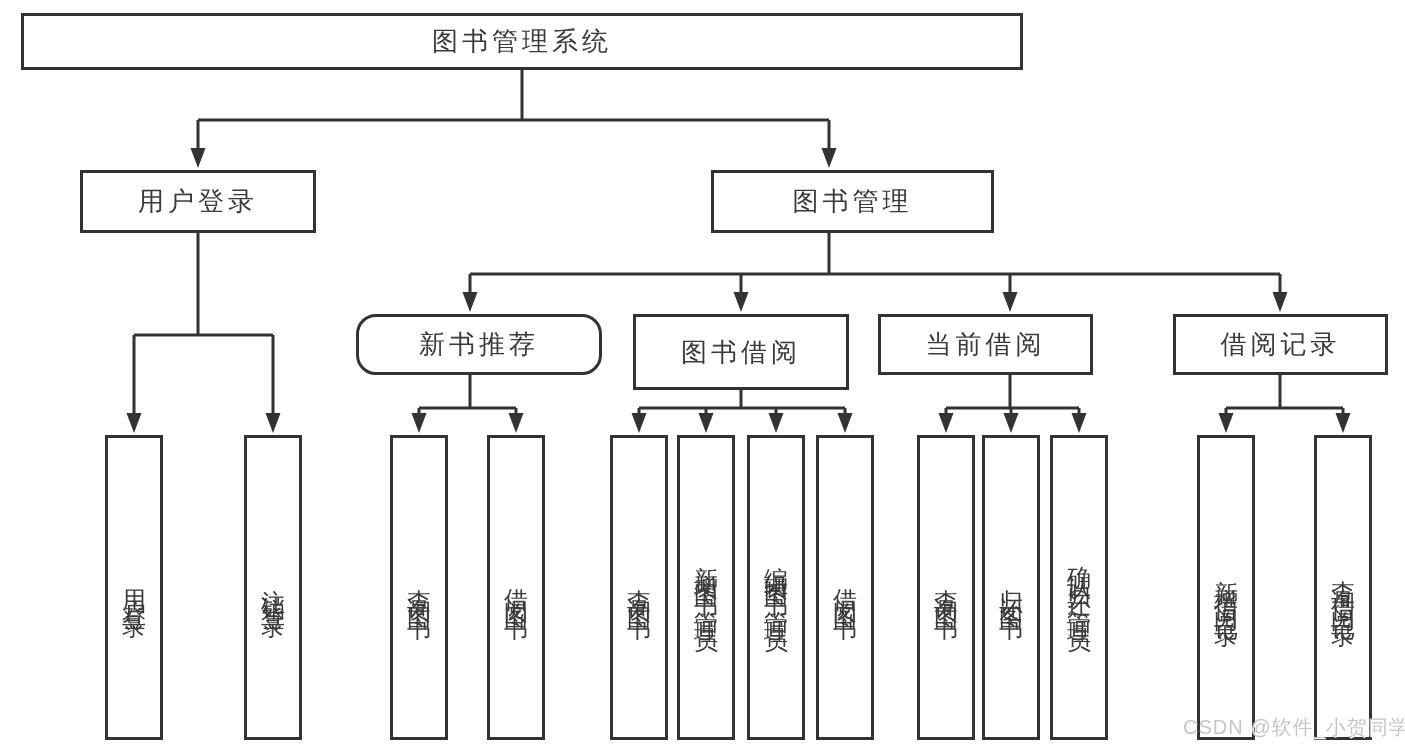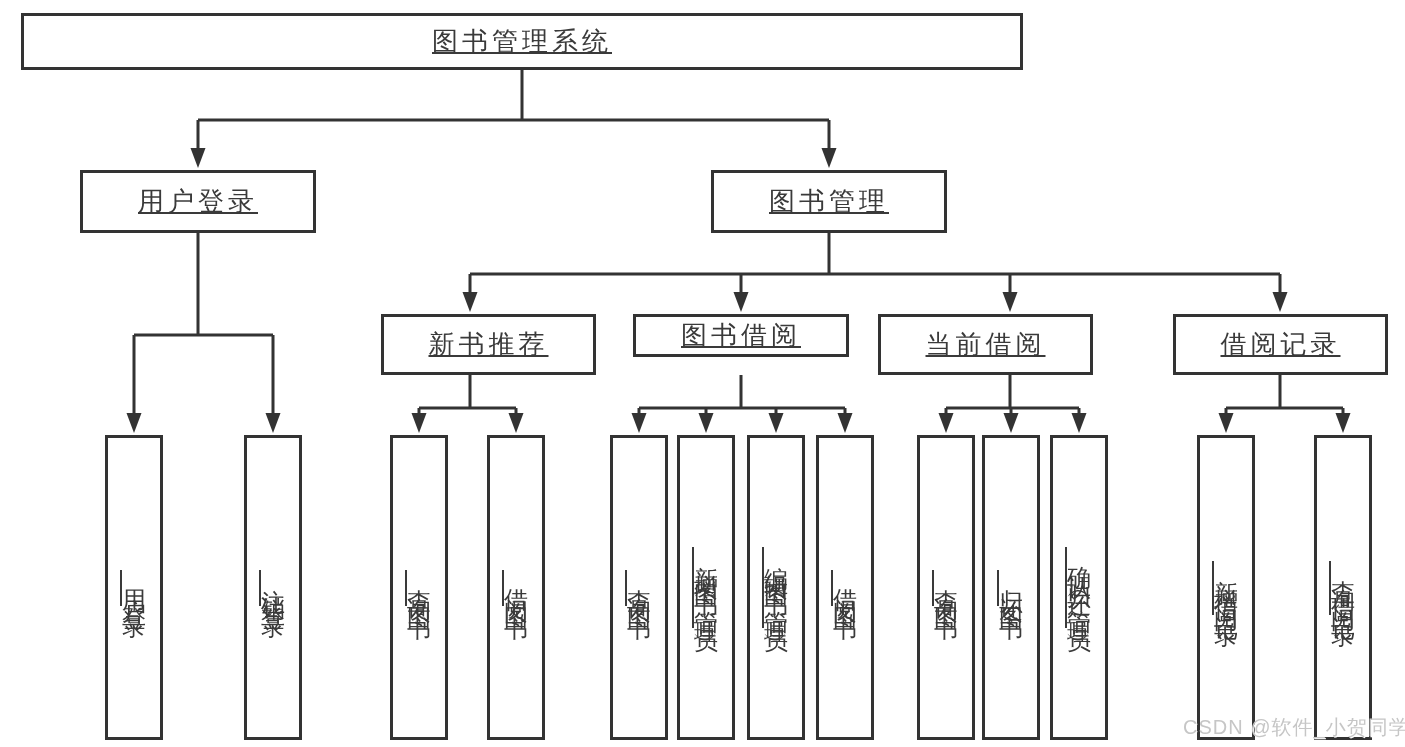--- a/index.html
+++ b/index.html
@@ -15,21 +15,20 @@
   .box {
     position: absolute;
     box-sizing: border-box;
     border: 3px solid #333333;
     background: #ffffff;
     color: #3a3a3a;
     display: flex;
     align-items: center;
     justify-content: center;
     text-align: left;
-    text-decoration: underline;
   }
   .h-box {
     font-size: 26px;
     letter-spacing: 4px;
     white-space: nowrap;
   }
   .v-box {
     writing-mode: vertical-rl;
     text-orientation: mixed;
     font-size: 24px;
@@ -77,24 +76,24 @@
       <polygon points="1003.5,413 1018.5,413 1011,433" fill="#333333"></polygon>
       <polygon points="1071.5,413 1086.5,413 1079,433" fill="#333333"></polygon>
       <path d="M1280,375 V408 M1226,408 H1343 M1226,408 V417 M1343,408 V417" stroke="#333333" stroke-width="3" fill="none"></path>
       <polygon points="1218.5,413 1233.5,413 1226,433" fill="#333333"></polygon>
       <polygon points="1335.5,413 1350.5,413 1343,433" fill="#333333"></polygon>
     </svg>
 
   <div class="box h-box" style="left:21px; top:13px; width:1002px; height:57px;">图书管理系统</div>
 
   <div class="box h-box" style="left:80px; top:170px; width:236px; height:63px;">用户登录</div>
-  <div class="box h-box" style="left:711px; top:170px; width:236px; height:63px;">图书管理</div>
+  <div class="box h-box" style="left:711px; top:170px; width:283px; height:63px;">图书管理</div>
 
-  <div class="box h-box" style="left:381px; top:314px; width:215px; height:61px;">新书推荐</div>
-  <div class="box h-box" style="left:633px; top:314px; width:216px; height:43px;">图书借阅</div>
+  <div class="box h-box" style="left:356px; top:314px; width:246px; height:61px;border-radius:20px;">新书推荐</div>
+  <div class="box h-box" style="left:633px; top:314px; width:216px; height:76px;">图书借阅</div>
   <div class="box h-box" style="left:878px; top:314px; width:215px; height:61px;">当前借阅</div>
   <div class="box h-box" style="left:1173px; top:314px; width:215px; height:61px;">借阅记录</div>
 
   <div class="box v-box" style="left:105px; top:435px; width:58px; height:305px;">用户登录</div>
   <div class="box v-box" style="left:244px; top:435px; width:58px; height:305px;">注销登录</div>
 
   <div class="box v-box" style="left:390px; top:435px; width:58px; height:305px;">查询图书</div>
   <div class="box v-box" style="left:487px; top:435px; width:58px; height:305px;">借阅图书</div>
 
   <div class="box v-box" style="left:610px; top:435px; width:58px; height:305px;">查询图书</div>

